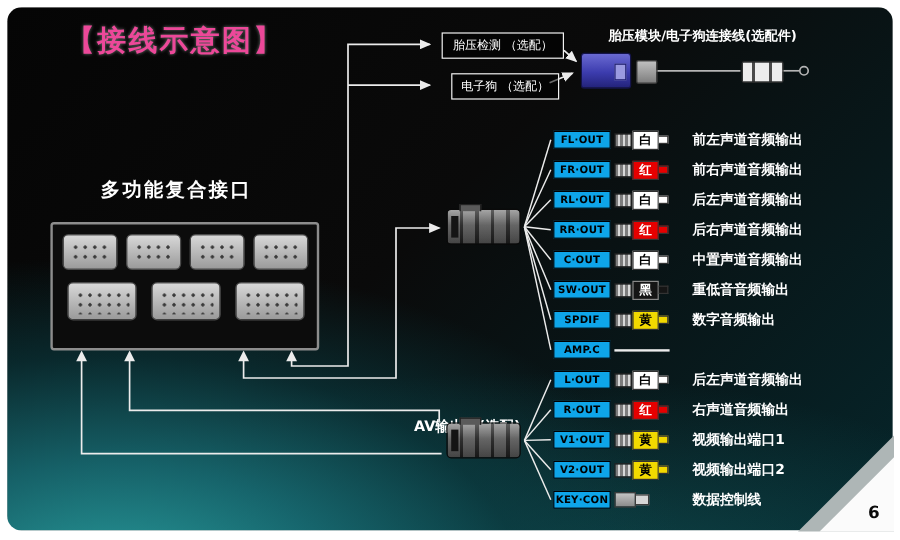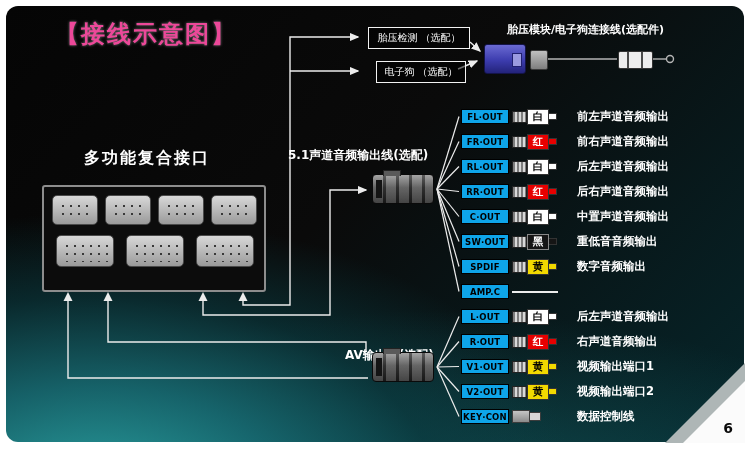--- a/index.html
+++ b/index.html
@@ -132,21 +132,20 @@
   <div class="iface-box">
     <div class="port p1"></div>
     <div class="port p2"></div>
     <div class="port p3"></div>
     <div class="port p4"></div>
     <div class="port p5"></div>
     <div class="port p6"></div>
     <div class="port p7"></div>
   </div>
 
-  <div class="lbl-51">5.1声道音频输出线(选配)</div>
   <div class="conn c51"></div>
   <div class="lbl-av">AV输出线(选配)</div>
   <div class="conn cav"></div>
 
   <div id="rows" class="rows">
       <div class="row">
     <span class="port-box">FL·OUT</span>
     <span class="mid">
       <span class="plug">
         <span class="barrel"></span>

